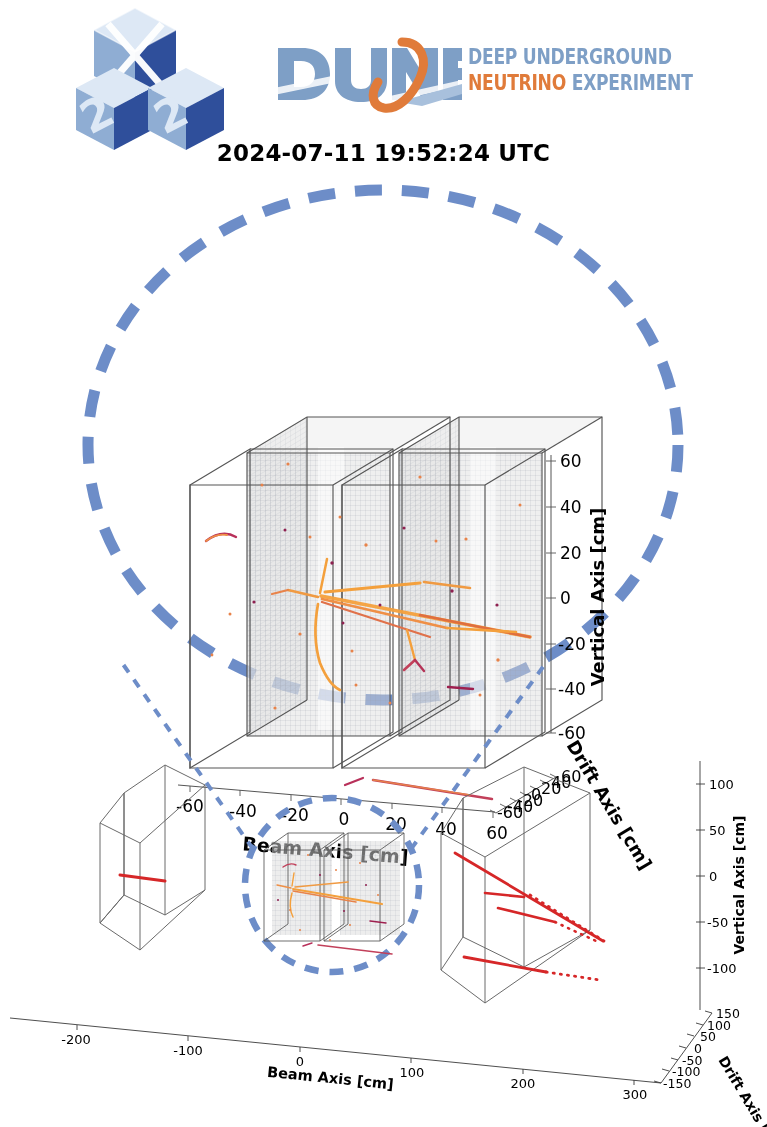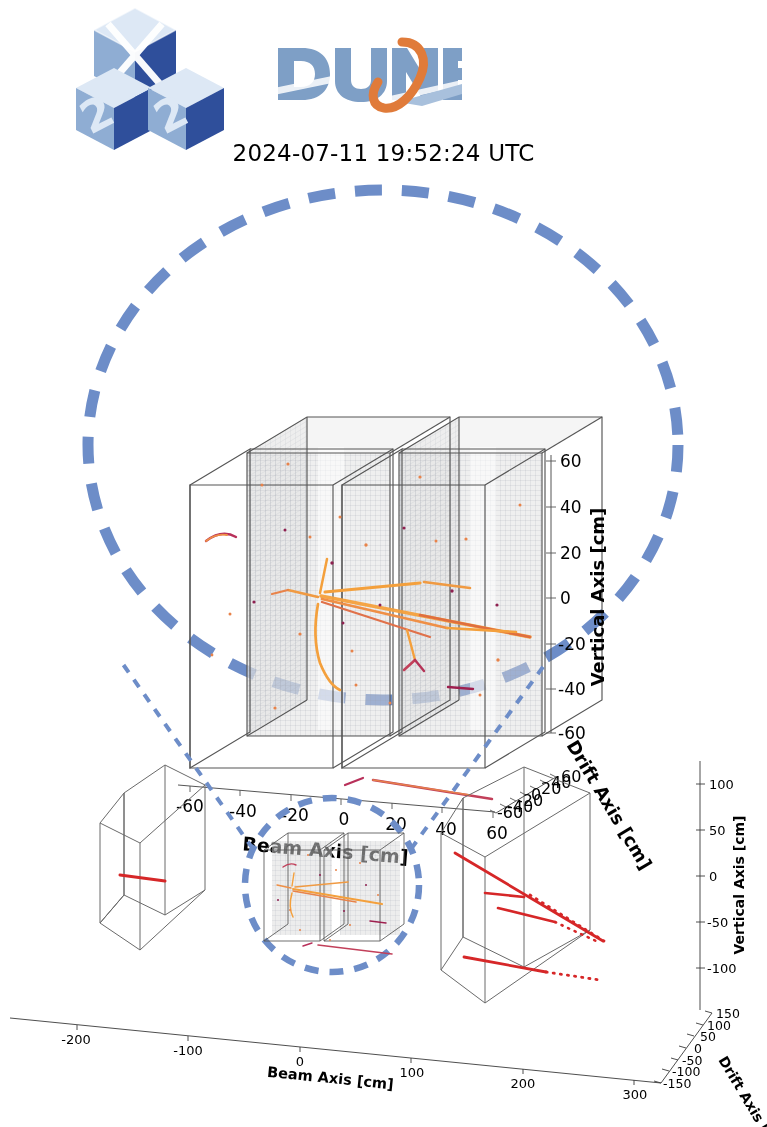--- a/index.html
+++ b/index.html
@@ -20,21 +20,21 @@
   .dune-line{
     font-weight:bold;font-size:20.5px;letter-spacing:-0.3px;
     line-height:26px;white-space:nowrap;font-stretch:condensed;
     transform:scaleX(0.93);transform-origin:left center;
   }
   .dune-l1{color:#7e9fc6;}
   .dune-l2 .neut{color:#e07b3a;}
   .dune-l2 .exp{color:#7e9fc6;}
   .timestamp{
     position:absolute;left:0;top:140px;width:767px;text-align:center;
-    font-weight:normal;font-size:23px;letter-spacing:0.2px;color:#000;
+    font-weight:bold;font-size:23px;letter-spacing:0.2px;color:#000;
   }
 
   
   .zoom-panel{position:absolute;left:0;top:185px;width:767px;height:565px;}
   .bottom-panel{position:absolute;left:0;top:745px;width:767px;height:382px;}
 
   svg{display:block;overflow:visible;}
   .axlabel{
     font-family:"DejaVu Sans","Liberation Sans",sans-serif;
     font-weight:bold;fill:#000;
@@ -100,20 +100,26 @@
         <g fill="#ffffff" opacity="0.85">
           <polygon points="2,52 60,40 60,47 2,59"></polygon>
           <polygon points="118,60 190,44 190,50 118,66"></polygon>
         </g>
         <g fill="#a8c0dc">
           <polygon points="126,66 190,48 190,58 150,70"></polygon>
         </g>
 
         <path d="M130,6 C150,6 156,24 148,42 C140,60 126,74 112,72 C100,70 98,58 106,46" fill="none" stroke="#e07b3a" stroke-width="9" stroke-linecap="round"></path>
       </svg>
+      <div class="dune-text">
+        <div class="dune-line dune-l1">DEEP UNDERGROUND</div>
+        <div class="dune-line dune-l2">
+          <span class="neut">NEUTRINO</span><span>&nbsp;</span><span class="exp">EXPERIMENT</span>
+        </div>
+      </div>
     </div>
 
     <div class="timestamp">2024-07-11 19:52:24 UTC</div>
   </div>
 
   <svg class="zoom-panel" viewBox="0 0 767 565">
 
     <ellipse cx="383" cy="260" rx="295" ry="255" fill="none" stroke="#6d8dc8" stroke-width="11" stroke-dasharray="27 20" stroke-linecap="butt"></ellipse>
 
     <g>

